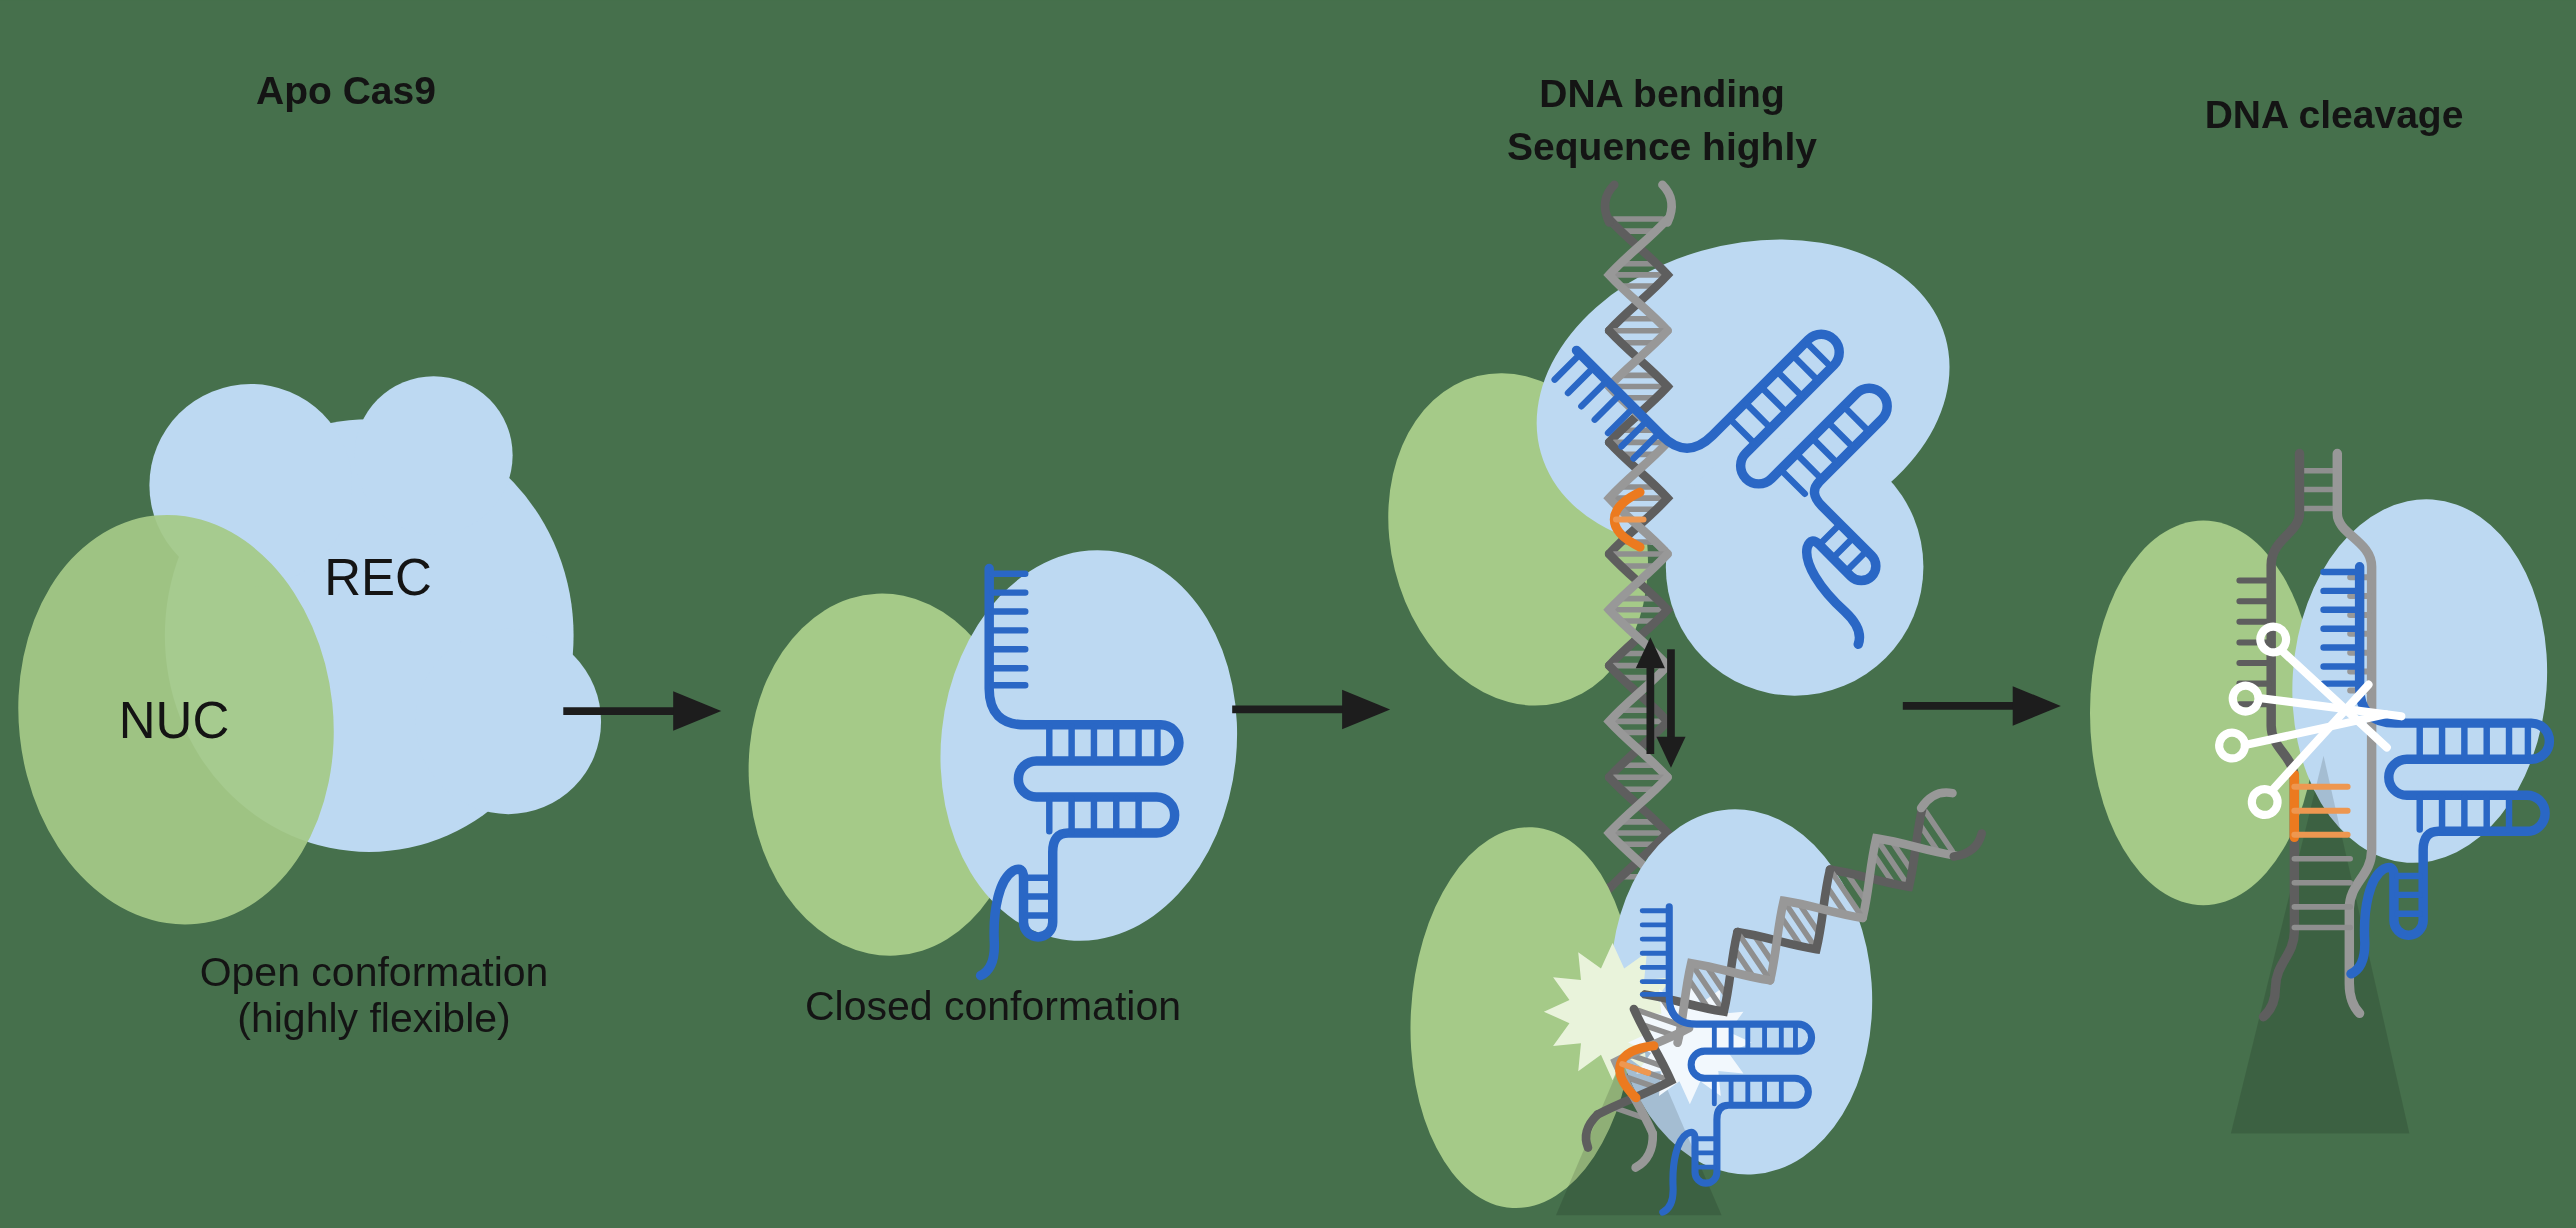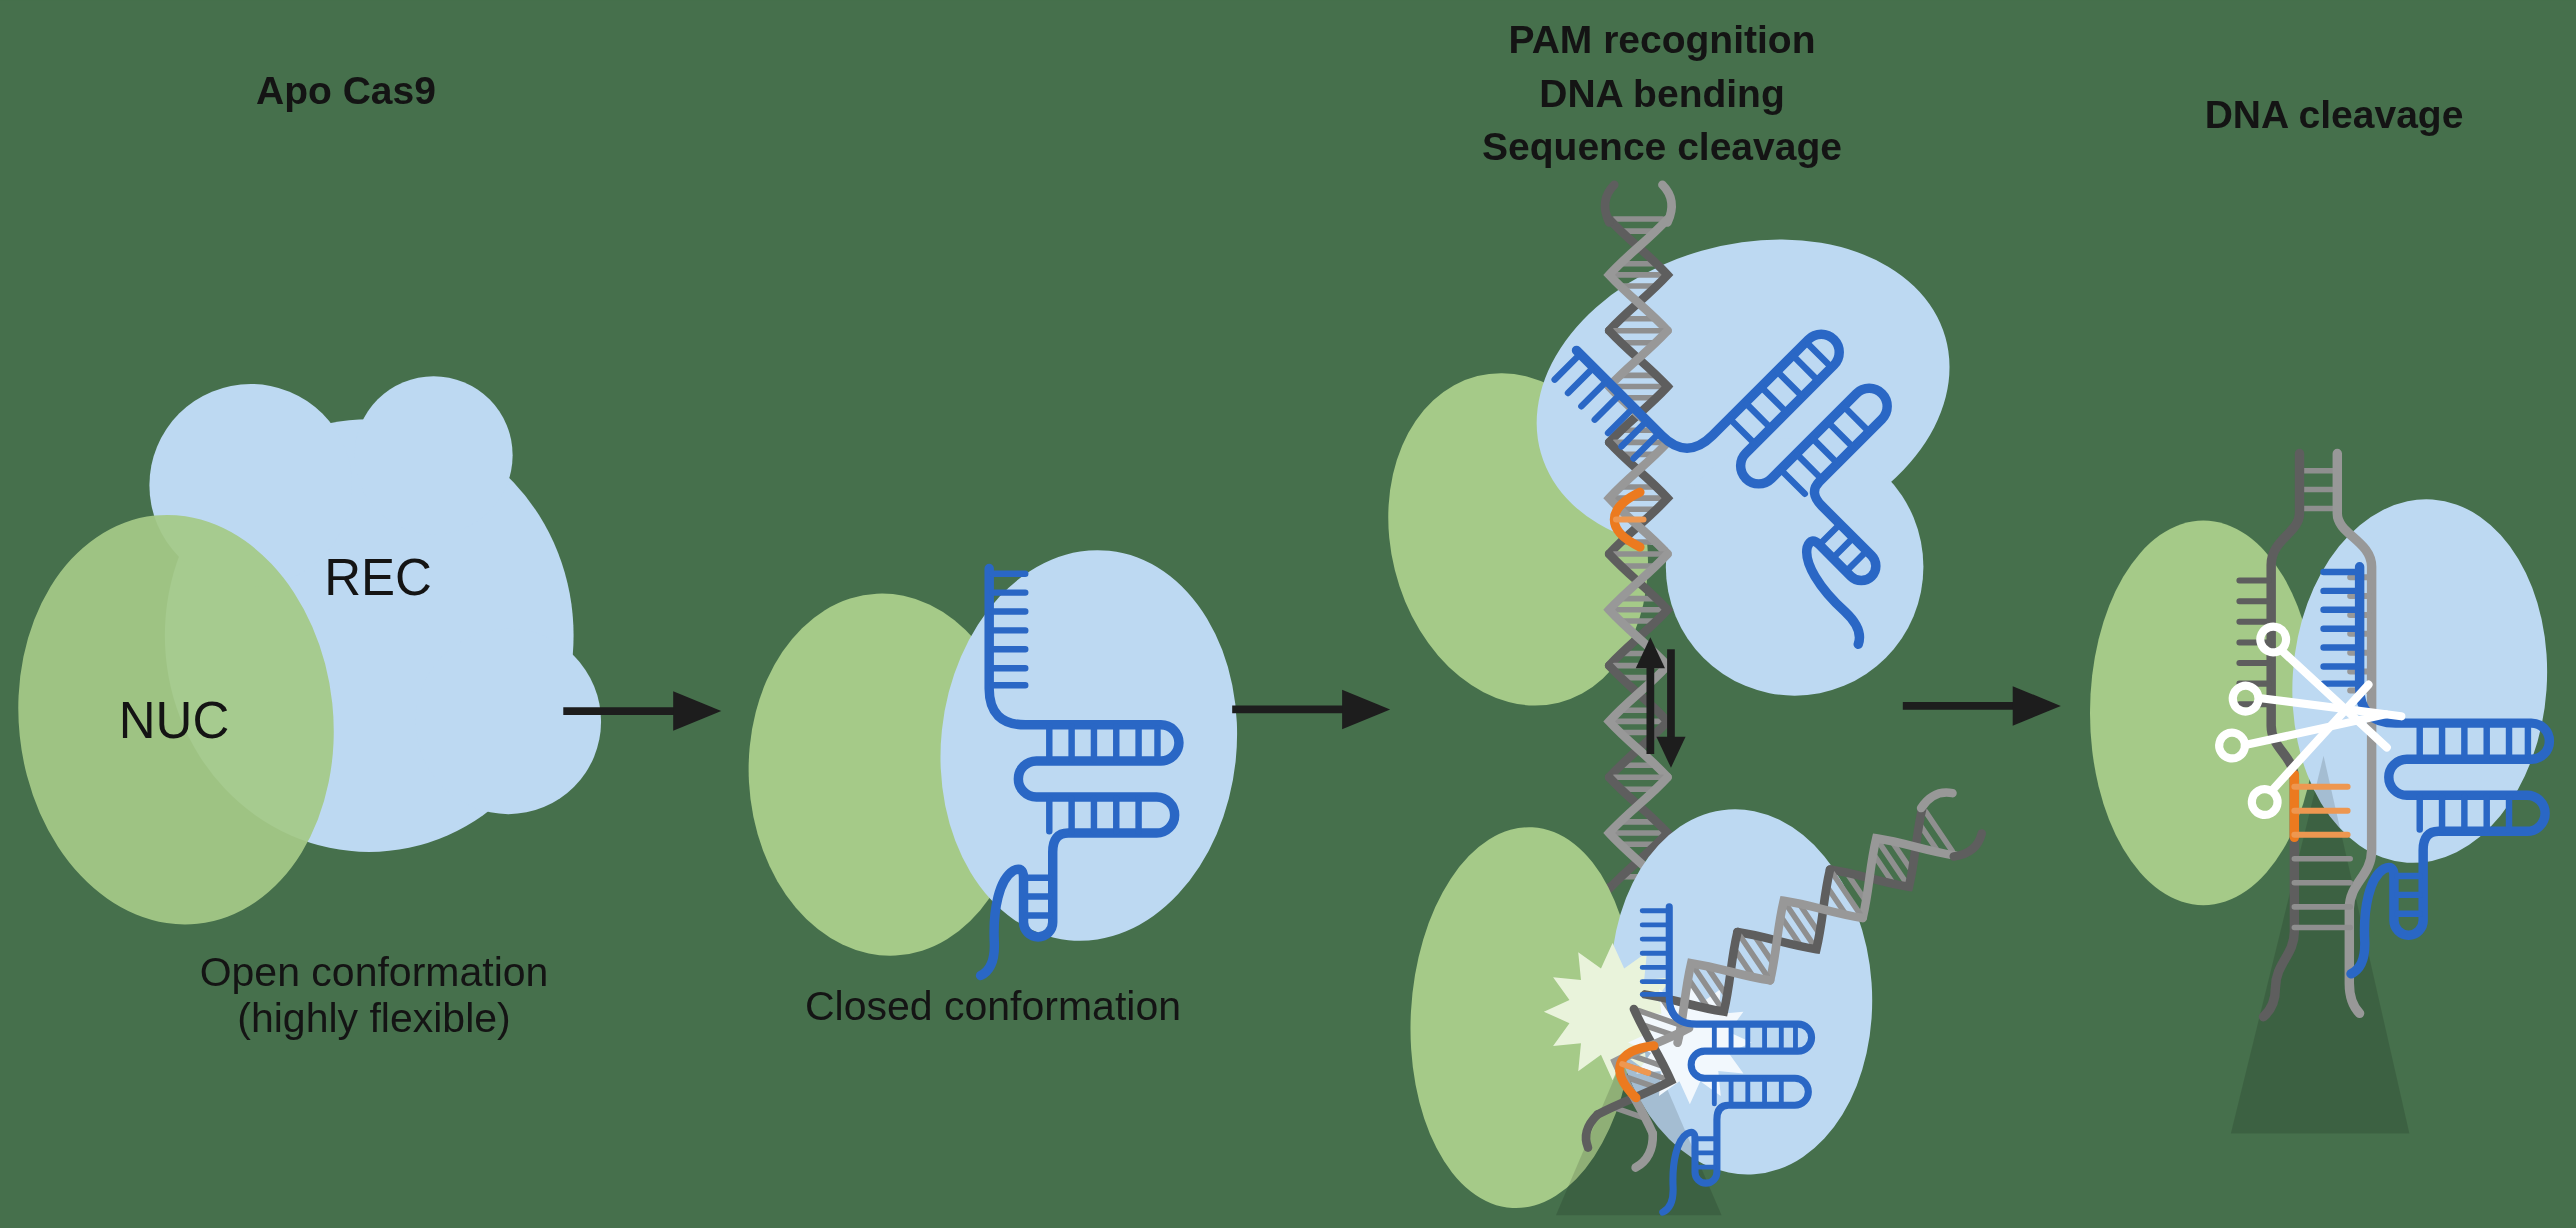--- a/index.html
+++ b/index.html
@@ -188,23 +188,22 @@
           <use href="#teeth-l"></use>
     </g>
     <use href="#scissors" transform="translate(2702,812) rotate(-155)"></use>
     <use href="#scissors" transform="translate(2686,862) rotate(150)"></use>
   </g>
 </svg>
 
 <div class="t ttl" style="left:346px;top:91px">Apo Cas9</div>
 
 
-<div class="t ttl" style="left:1662px;top:40px">PAM recognition</div>
 <div class="t ttl" style="left:1662px;top:94px">DNA bending</div>
-<div class="t ttl" style="left:1662px;top:147px">Sequence cleavage</div>
+<div class="t ttl" style="left:1662px;top:147px">Sequence highly</div>
 
 <div class="t ttl" style="left:2334px;top:115px">DNA cleavage</div>
 
 <div class="t dom" style="left:174px;top:720px">NUC</div>
 <div class="t dom" style="left:378px;top:577px">REC</div>
 
 <div class="t cap" style="left:374px;top:972px">Open conformation</div>
 <div class="t cap" style="left:993px;top:1006px">Closed conformation</div>
 
 <div class="t cap" style="left:374px;top:1018px">(highly flexible)</div>

